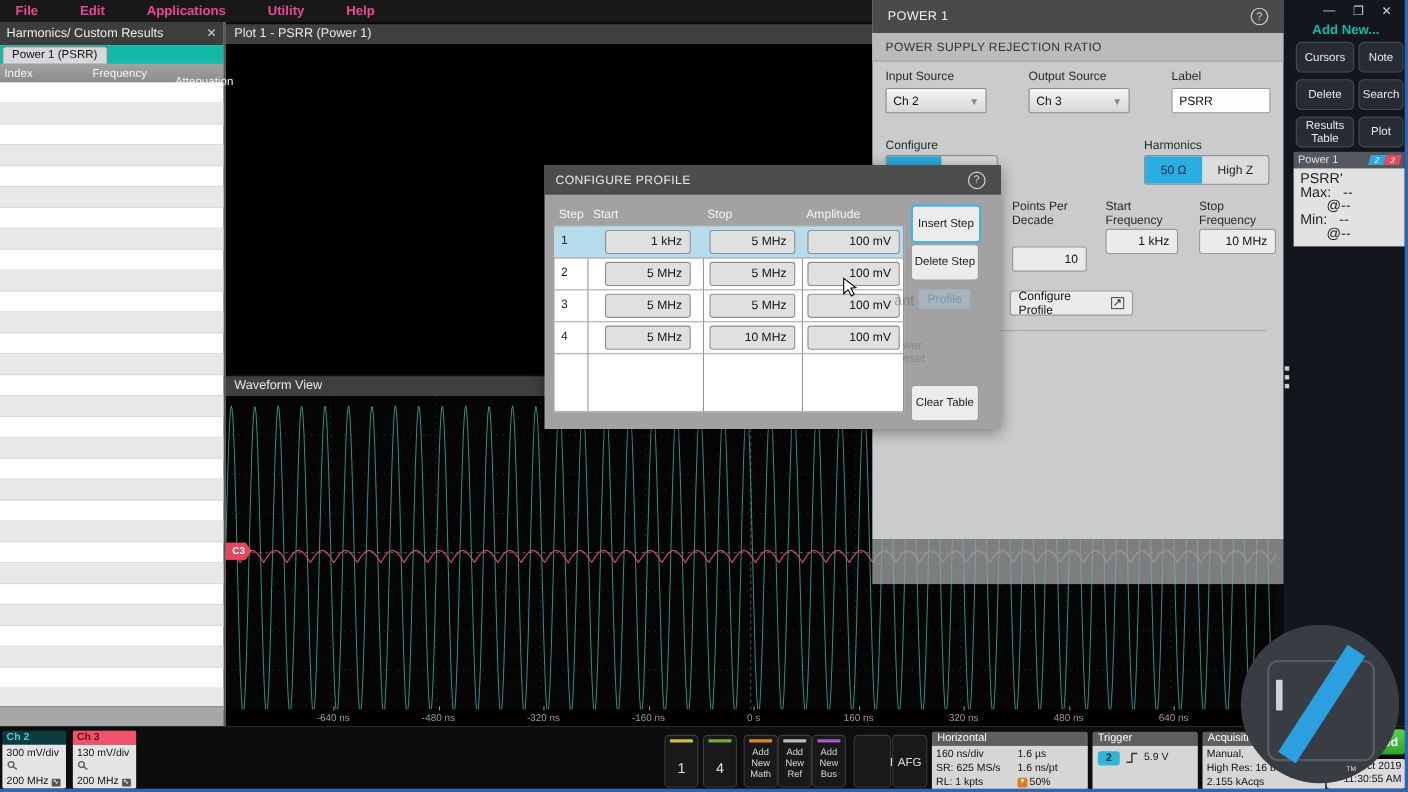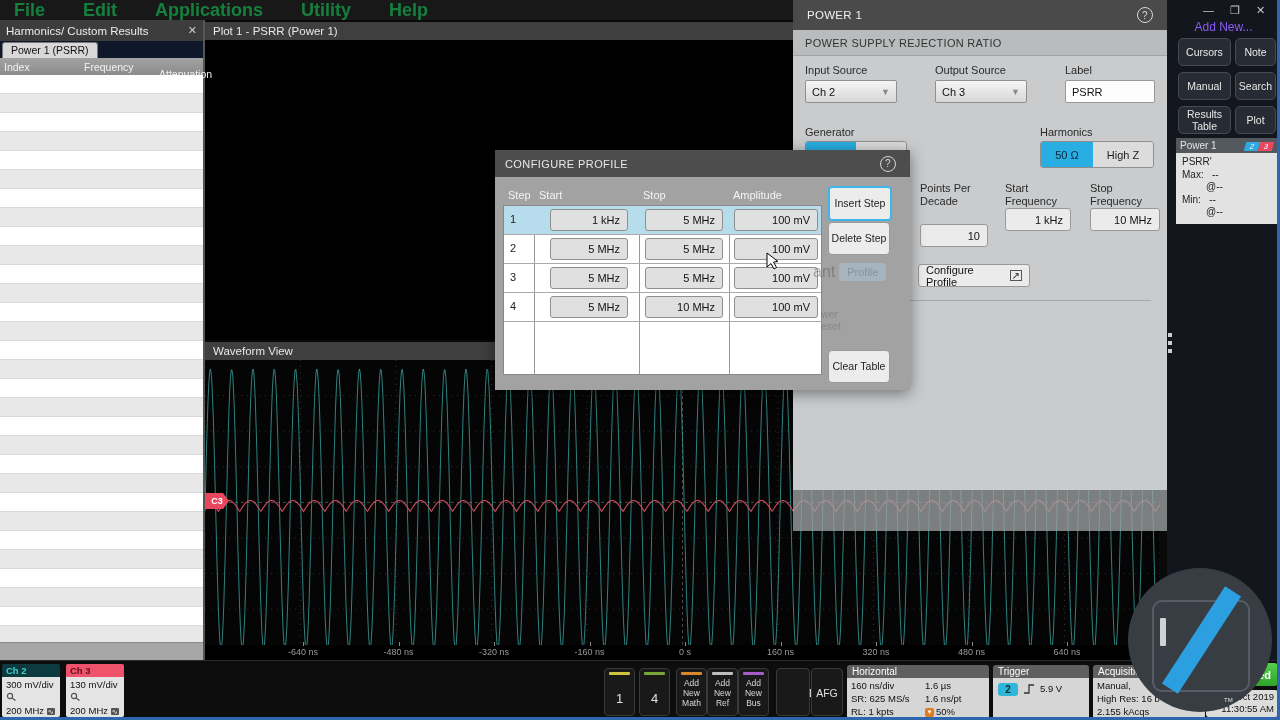--- a/index.html
+++ b/index.html
@@ -1,25 +1,25 @@
 <!DOCTYPE html>
 <html><head>
 <meta charset="utf-8">
 <style>
   html,body{margin:0;padding:0}
   body{width:1280px;height:720px;position:relative;overflow:hidden;background:#0a0a0a;
        font-family:"Liberation Sans",sans-serif;-webkit-font-smoothing:antialiased}
   .abs{position:absolute}
   
   #menubar{left:0;top:0;width:1280px;height:20px;background:#181818;display:flex;align-items:center;gap:38px;padding-left:14px;box-sizing:border-box;z-index:1}
-  .menu-item{color:#15803d;font-size:18px;font-weight:bold;cursor:default}
+  .menu-item{color:#ec4899;font-size:12px;font-weight:bold;cursor:default}
   
   #left-panel{left:0;top:20px;width:203px;height:640px;background:#c4c4c4;z-index:3;border-right:2px solid #555}
   #lp-header{left:0;top:0;width:100%;height:21px;background:#3d3d3d;color:#ececec;font-size:11.5px;display:flex;align-items:center;padding:0 6px;box-sizing:border-box;justify-content:space-between}
-  #lp-tabs{left:0;top:21px;width:100%;height:28px;background:#0f172a}
+  #lp-tabs{left:0;top:21px;width:100%;height:28px;background:#14b8a6}
   #lp-tab{left:2px;top:1px;height:16px;background:#d8d8d8;color:#111;font-size:10.5px;padding:1px 8px 0 8px;border-radius:3px 3px 0 0;border:1px solid #777;border-bottom:none;box-sizing:border-box}
   #lp-cols{left:0;top:38px;width:100%;height:17px;background:linear-gradient(#a2a2a2,#8c8c8c);display:flex;color:#f2f2f2;font-size:10.5px;align-items:center}
   #lp-cols span{padding-left:4px;box-sizing:border-box}
   #lp-rows{left:0;top:55px;width:100%;height:567px;background:#fff}
   .lp-row{height:19px;border-bottom:1px solid #d9d9d9;box-sizing:border-box}
   .lp-row.alt{background:#e8e8e8}
   #lp-footer{left:0;top:622px;width:100%;height:18px;background:#a7a7a7;border-top:1px solid #8a8a8a}
   
   #plot-window{left:205px;top:22px;width:962px;height:318px;z-index:1;background:#000}
   #plot-title{left:0;top:0;width:100%;height:18px;background:#3f3f3f;color:#e8e8e8;font-size:11.5px;display:flex;align-items:center;padding-left:8px;box-sizing:border-box}
@@ -57,27 +57,27 @@
   .dlg-row{position:relative;height:29px;border-bottom:1px solid #aaa;box-sizing:border-box}
   .dlg-row.hl{background:#b7dcec}
   .dlg-step{position:absolute;left:6px;top:7px;font-size:11px;color:#222}
   .dlg-field{position:absolute;top:3px;height:22px;background:#e0e0e0;border:1px solid #8f8f8f;border-radius:3px;font-size:11px;color:#111;display:flex;align-items:center;justify-content:flex-end;padding:0 7px;box-sizing:border-box}
   .vline{position:absolute;top:0;width:1px;height:100%;background:#999}
   .dlg-btn{position:absolute;left:333px;width:60px;height:31px;background:#ececec;border:1px solid #9a9a9a;border-radius:4px;color:#222;font-size:10.5px;line-height:11px;display:flex;align-items:center;justify-content:center;text-align:center}
   .dlg-btn.focus{border:2px solid #3fb6e8}
   
   #sidebar{left:1167px;top:0;width:113px;height:660px;background:#13161d;z-index:5}
   #win-controls{left:36px;top:4px;display:flex;gap:16px;color:#c8c8c8;font-size:11px}
-  #sb-title{left:0;top:20px;width:100%;text-align:center;color:#8b5cf6;font-weight:normal;font-size:12px}
+  #sb-title{left:0;top:20px;width:100%;text-align:center;color:#14b8a6;font-weight:bold;font-size:12px}
   #sb-grid{left:11px;top:38px;width:98px;display:grid;grid-template-columns:53px 41px;gap:6px 4px}
   .sb-btn{background:#272b33;border:1px solid #454b54;border-radius:5px;color:#e8e8e8;font-size:10.5px;line-height:12px;min-height:24px;display:flex;align-items:center;justify-content:center;text-align:center;padding:1px}
   #sb-power{left:9px;top:138px;width:101px}
   #sbp-head{height:15px;background:#53575e;color:#e4e4e4;font-size:10px;display:flex;align-items:center;justify-content:space-between;padding:0 4px}
   .chip{display:inline-block;width:14px;height:9px;font-size:7.5px;color:#fff;text-align:center;line-height:9px;transform:skewX(-16deg)}
-  #sbp-body{background:#e2e2e2;color:#222;font-size:10px;padding:3px 6px 5px 6px;line-height:12.5px}
+  #sbp-body{background:#e2e2e2;color:#222;font-size:13px;padding:3px 6px 5px 6px;line-height:12.5px}
   .sbp-ind{padding-left:24px}
   
   #bottombar{left:0;top:660px;width:1280px;height:60px;background:#0d0d0d;z-index:5;border-top:1px solid #2a2a2a}
   .ch-badge{position:absolute;top:3px;width:58px;height:53px;border-radius:2px;overflow:hidden}
   .ch-head{height:13px;font-size:9.5px;font-weight:bold;display:flex;align-items:center;padding-left:4px}
   .ch-body{background:#e4e4e4;height:40px;font-size:9.5px;color:#111;padding:1px 4px;box-sizing:border-box;line-height:13px}
   .sq-btn{position:absolute;top:7px;width:31px;height:48px;background:#191919;border:1px solid #3a3a3a;border-radius:4px;box-sizing:border-box;color:#e0e0e0;text-align:center}
   .sq-stripe{position:absolute;left:4px;right:4px;top:3px;height:3px;border-radius:1px}
   .sq-num{margin-top:22px;font-size:13px}
   .sq-lines{margin-top:9px;font-size:8.5px;line-height:10px;color:#d8d8d8}
@@ -232,21 +232,21 @@
       <span class="caret">▼</span>
     </div>
     <span class="pp-label" style="left:142px;top:64px">Output Source</span>
     <div class="pp-drop" style="left:142px;top:80px;width:92px">
       <span>Ch 3</span>
       <span class="caret">▼</span>
     </div>
     <span class="pp-label" style="left:272px;top:64px">Label</span>
     <div class="pp-input" style="left:272px;top:80px;width:90px">PSRR</div>
 
-    <span class="pp-label" style="left:12px;top:126px">Generator</span>
+    <span class="pp-label" style="left:12px;top:126px">Configure</span>
     <div class="seg" style="left:12px;top:141px;width:100px;height:21px">
       <div class="on" style="width:50%"></div>
       <div class="off" style="width:50%"></div>
     </div>
 
     <span class="pp-label" style="left:247px;top:126px">Harmonics</span>
     <div class="seg" style="left:247px;top:141px;width:112px">
       <div class="on" style="width:52px">50 Ω</div>
       <div class="off" style="width:60px">High Z</div>
     </div>
@@ -308,40 +308,40 @@
           <div class="dlg-field" style="left: 141px; width: 78px;">10 MHz</div>
           <div class="dlg-field" style="left: 230px; width: 84px;">100 mV</div>
         </div>
       </div>
   </div>
   <div class="dlg-btn focus" style="top:36px">Insert Step</div>
   <div class="dlg-btn" style="top:72px">Delete Step</div>
   <div class="dlg-btn" style="top:200px">Clear Table</div>
 
   <div class="ghost abs" style="left:318px;top:113px;display:flex;align-items:center;gap:4px">
-    <span style="font-size:16px;color:#555">ant</span>
+    <span style="font-size:13px;color:#555">ant</span>
     <span style="font-size:11px;color:#5e86a0;background:#a9cbe0;border-radius:3px;padding:3px 8px">Profile</span>
   </div>
   <div class="ghost abs" style="left:326px;top:158px;font-size:10.5px;color:#666;line-height:12px">
     <div>wer</div>
     <div>eset</div>
   </div>
 </div>
 
 <div id="sidebar" class="abs">
   <div id="win-controls" class="abs">
     <span>—</span>
     <span>❐</span>
     <span>✕</span>
   </div>
   <div id="sb-title" class="abs">Add New...</div>
   <div id="sb-grid" class="abs">
       <div class="sb-btn">Cursors</div>
       <div class="sb-btn">Note</div>
-      <div class="sb-btn">Manual</div>
+      <div class="sb-btn">Delete</div>
       <div class="sb-btn">Search</div>
       <div class="sb-btn">Results Table</div>
       <div class="sb-btn">Plot</div>
     </div>
   <div id="sb-power" class="abs">
     <div id="sbp-head">
       <span>Power 1</span>
       <span>
         <span class="chip" id="chip-l" style="background: rgb(47, 168, 224);">2</span><span class="chip" id="chip-r" style="background: rgb(232, 72, 94);">3</span>
       </span>

